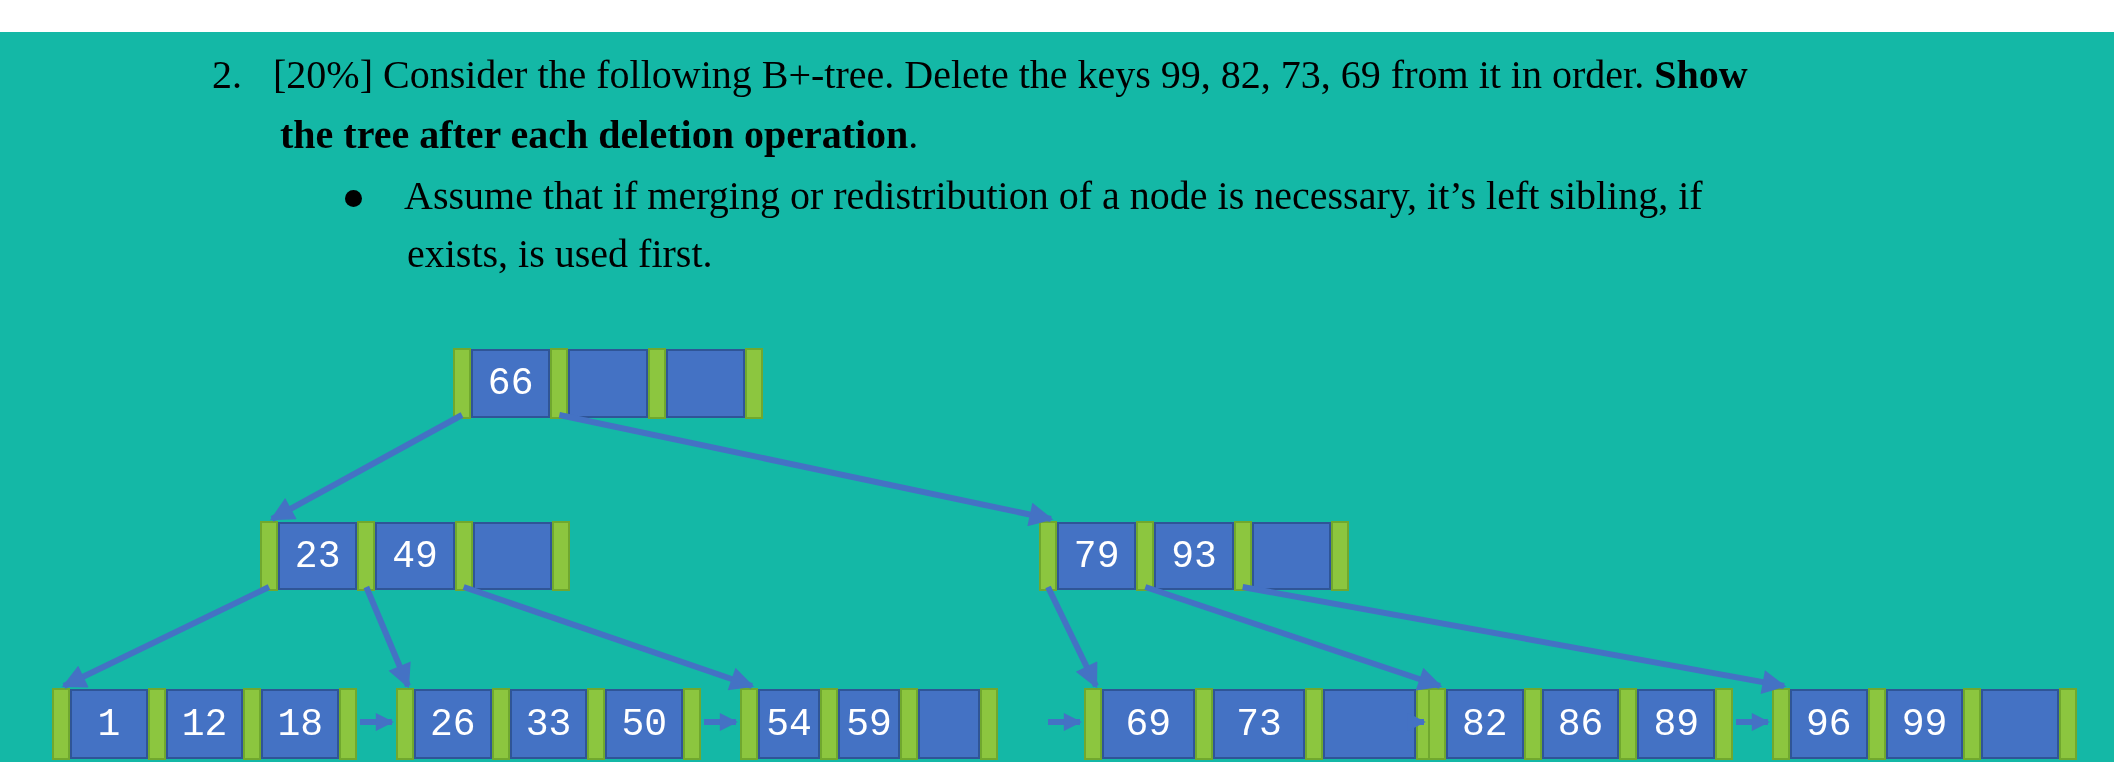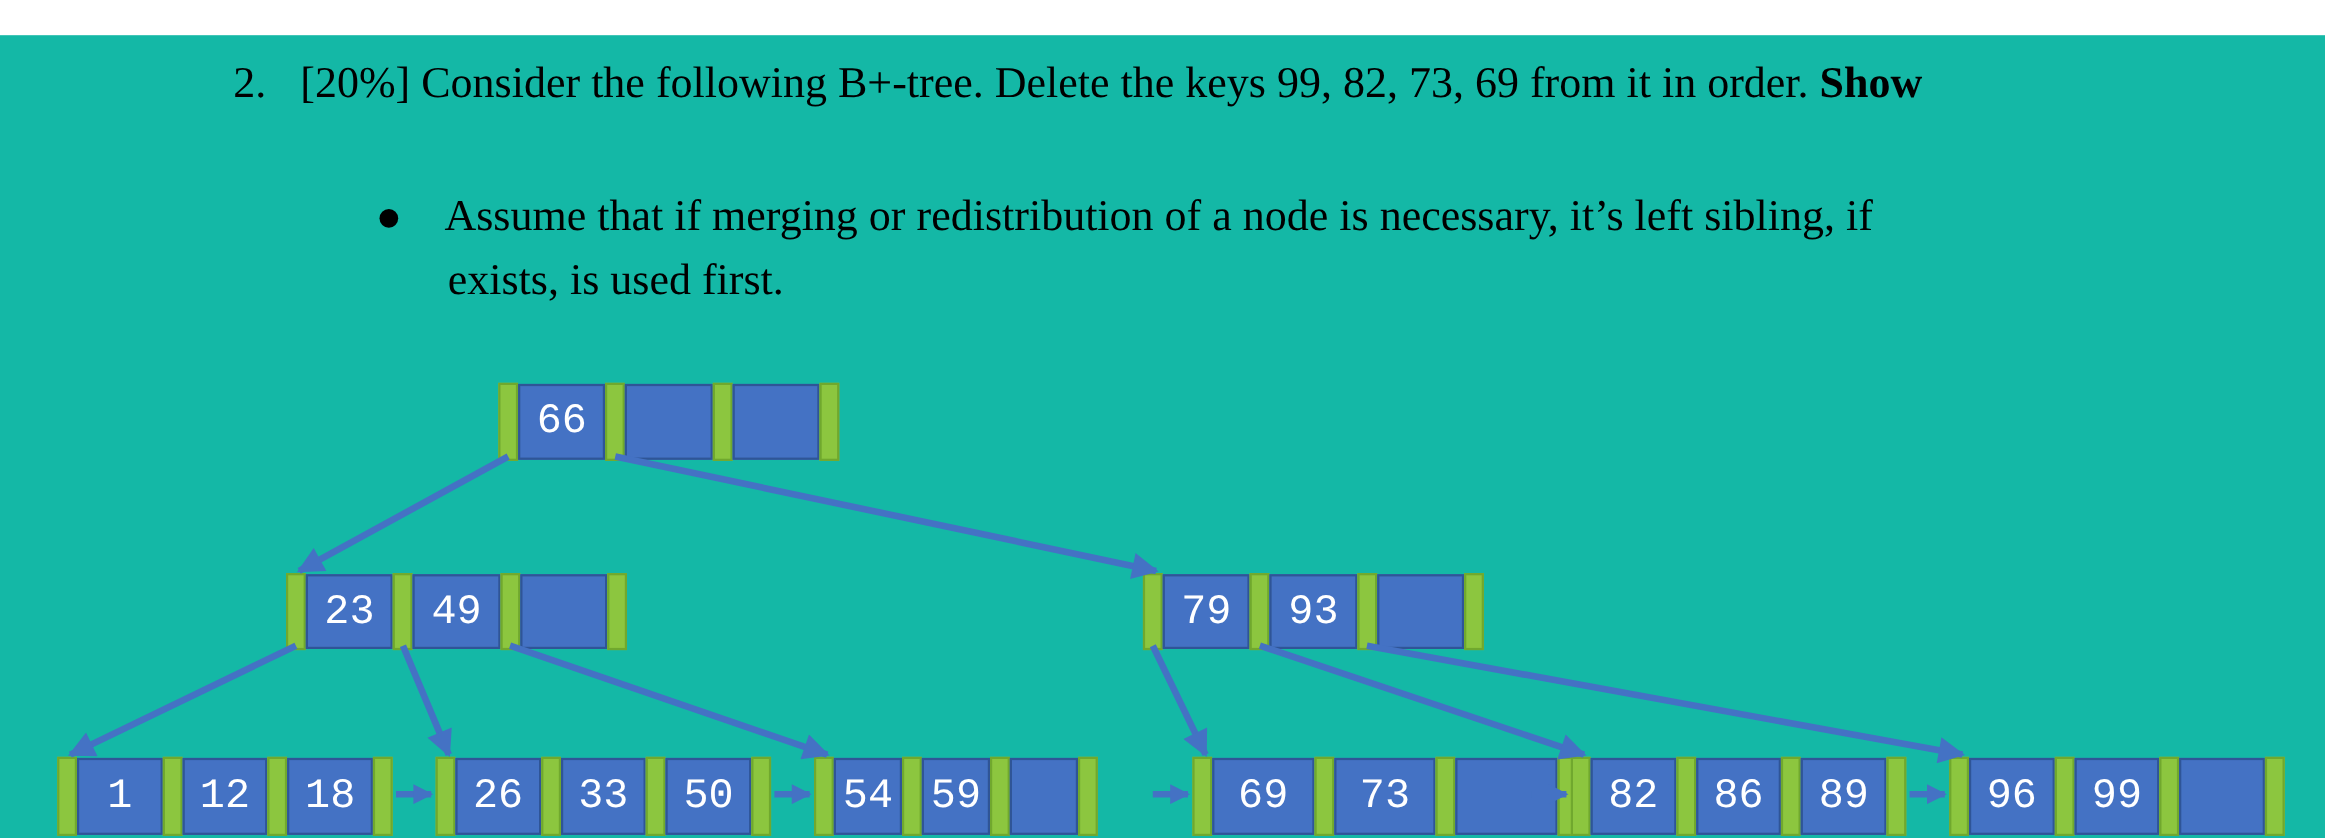--- a/index.html
+++ b/index.html
@@ -19,20 +19,23 @@
 </style>
 </head>
 <body>
 
 <div class="page">
 
   <div class="qline" style="left:212px;top:19px;">
     <span class="qnum">2.</span><span>[20%] Consider the following B+-tree. Delete the keys 99, 82, 73, 69 from it in order. </span><span class="b">Show</span>
   </div>
 
+  <div class="qline" style="left:280px;top:79px;">
+    <span class="b">the tree after each deletion operation</span><span>.</span>
+  </div>
 
   <div class="bullet-dot" style="left:345px;top:158px;"></div>
 
   <div class="qline" style="left:404px;top:140px;">
     <span>Assume that if merging or redistribution of a node is necessary, it’s left sibling, if</span>
   </div>
 
   <div class="qline" style="left:407px;top:198px;">
     <span>exists, is used first.</span>
   </div>

